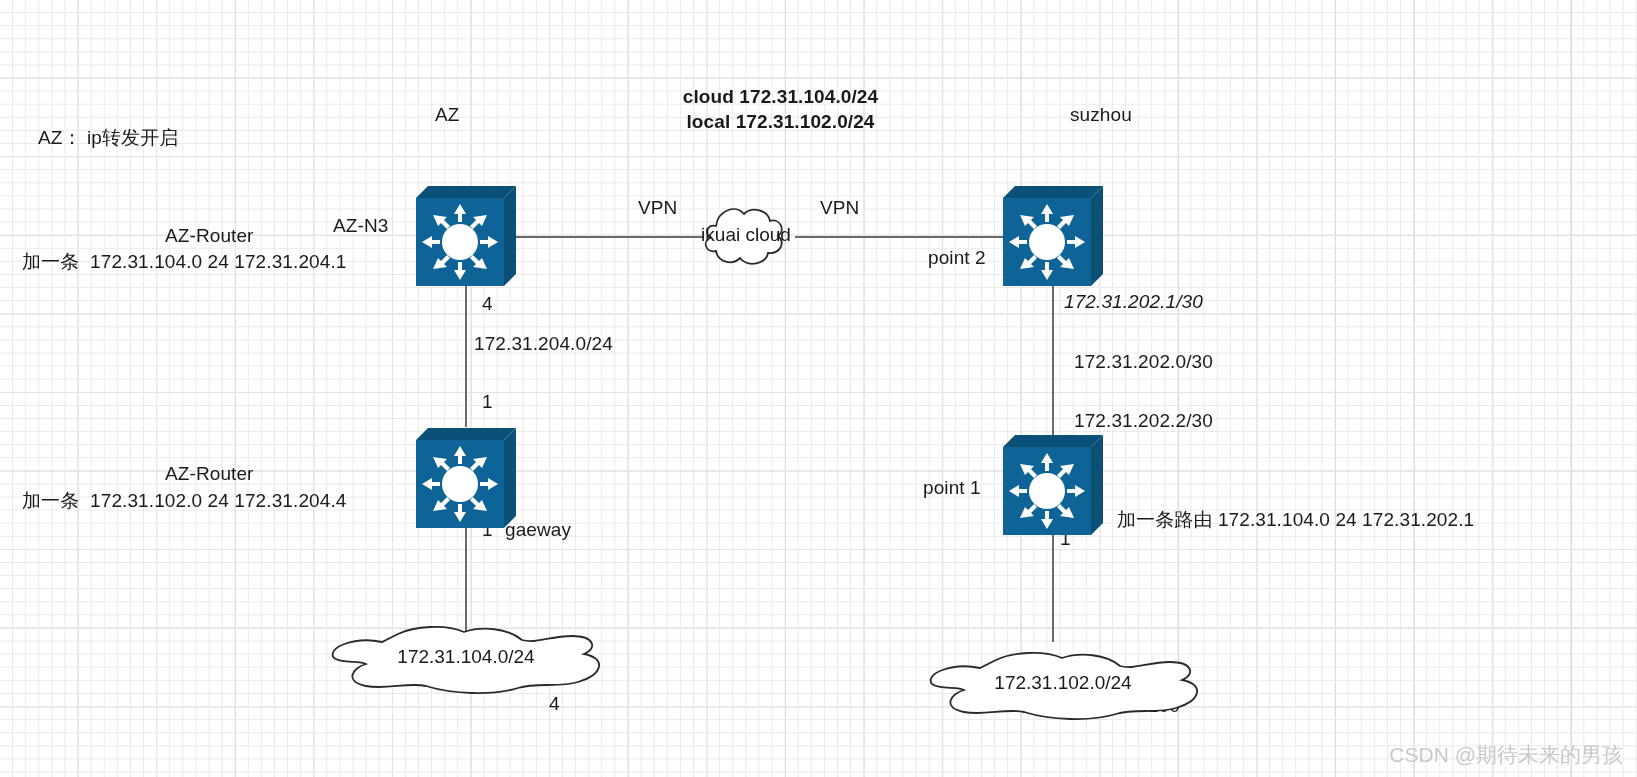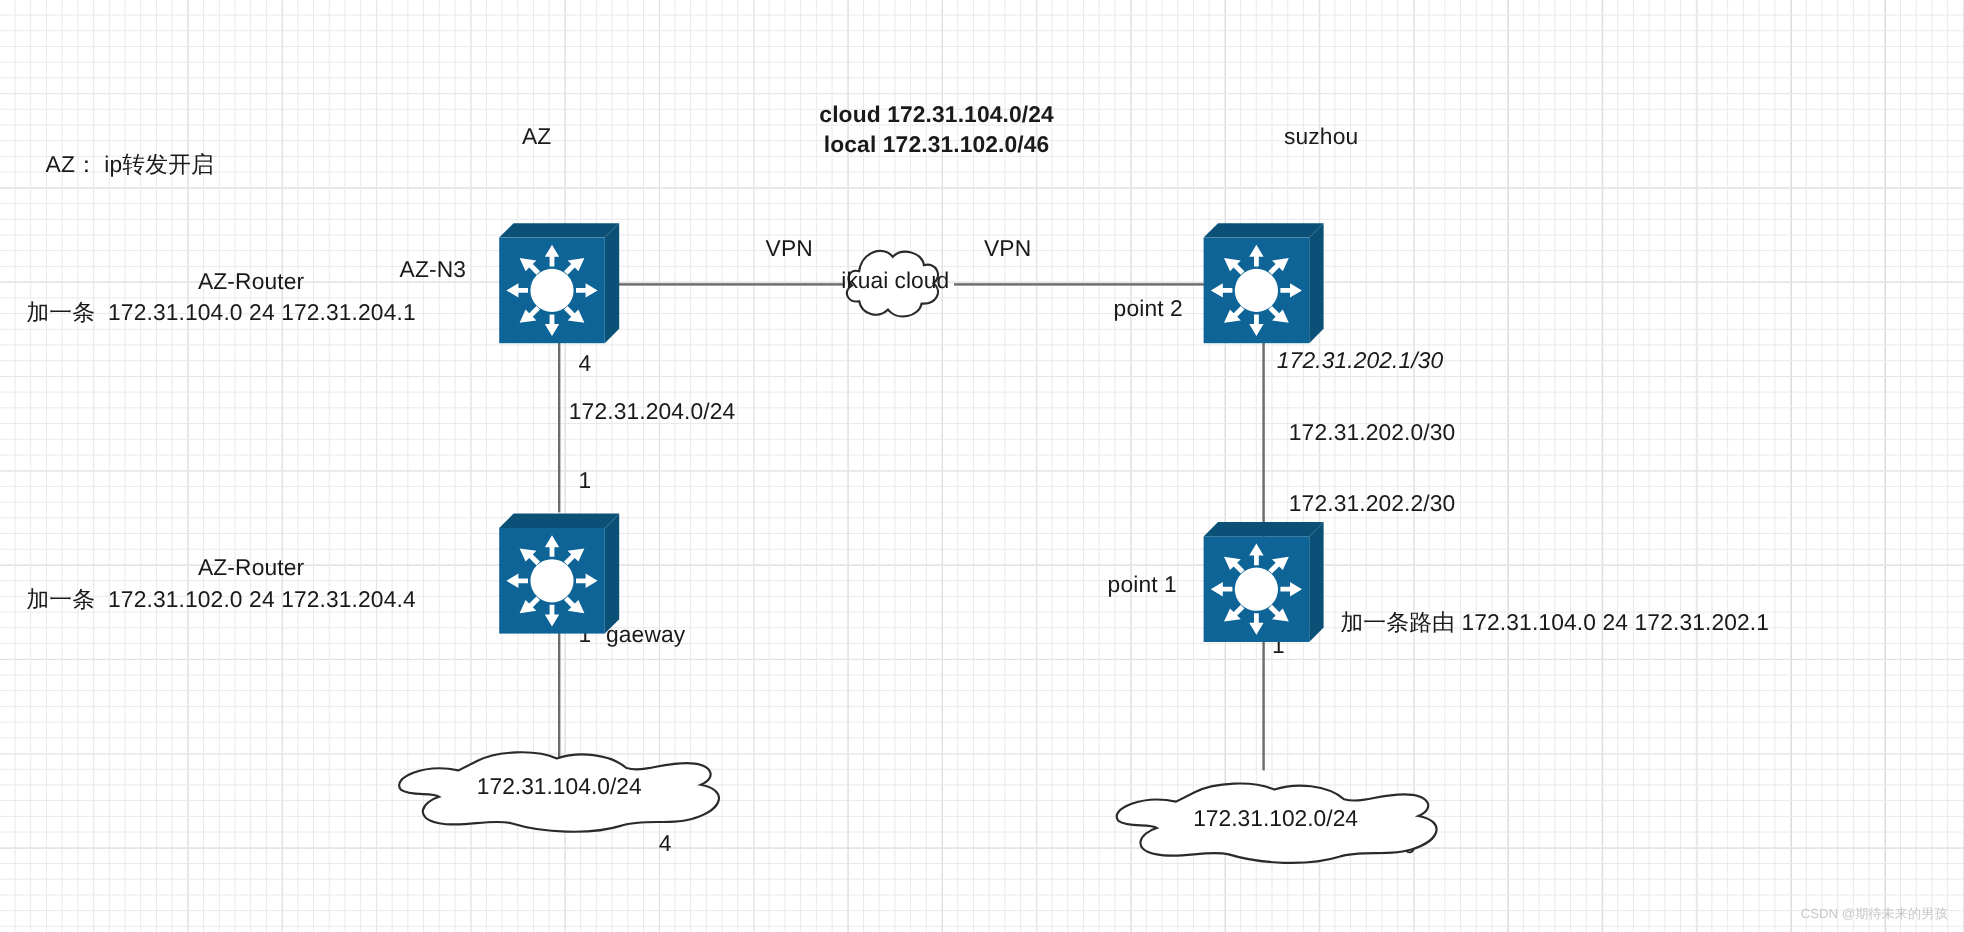--- a/index.html
+++ b/index.html
@@ -61,37 +61,37 @@
     text-align: center;
     font-size: 19px;
     color: #1a1a1a;
     white-space: pre;
   }
 
   .watermark {
     position: absolute;
     right: 14px;
     bottom: 8px;
-    font-size: 11px;
+    font-size: 21px;
     color: #c8c8c8;
     white-space: pre;
   }
 </style>
 </head>
 <body>
 
 <div id="canvas">
 
   <div class="lbl" style="left:38px; top:115px;margin-top:11px;">AZ： ip转发开启</div>
 
   <div class="lbl" style="left:435px; top:103px;">AZ</div>
 
   <div class="lbl bold center" style="left:608px; top:85px; width:345px;">cloud 172.31.104.0/24</div>
 
-  <div class="lbl bold center" style="left:608px; top:110px; width:345px;">local 172.31.102.0/46</div>
+  <div class="lbl bold center" style="left:608px; top:110px; width:345px;">local 172.31.102.0/24</div>
 
   <div class="lbl" style="left:1070px; top:103px;">suzhou</div>
 
   <div class="lbl" style="left:165px; top:224px;">AZ-Router</div>
 
   <div class="lbl" style="left:22px; top:250px;">加一条  172.31.104.0 24 172.31.204.1</div>
 
   <div class="lbl" style="left:333px; top:214px;">AZ-N3</div>
 
   <div class="lbl" style="left:482px; top:292px;">4</div>

